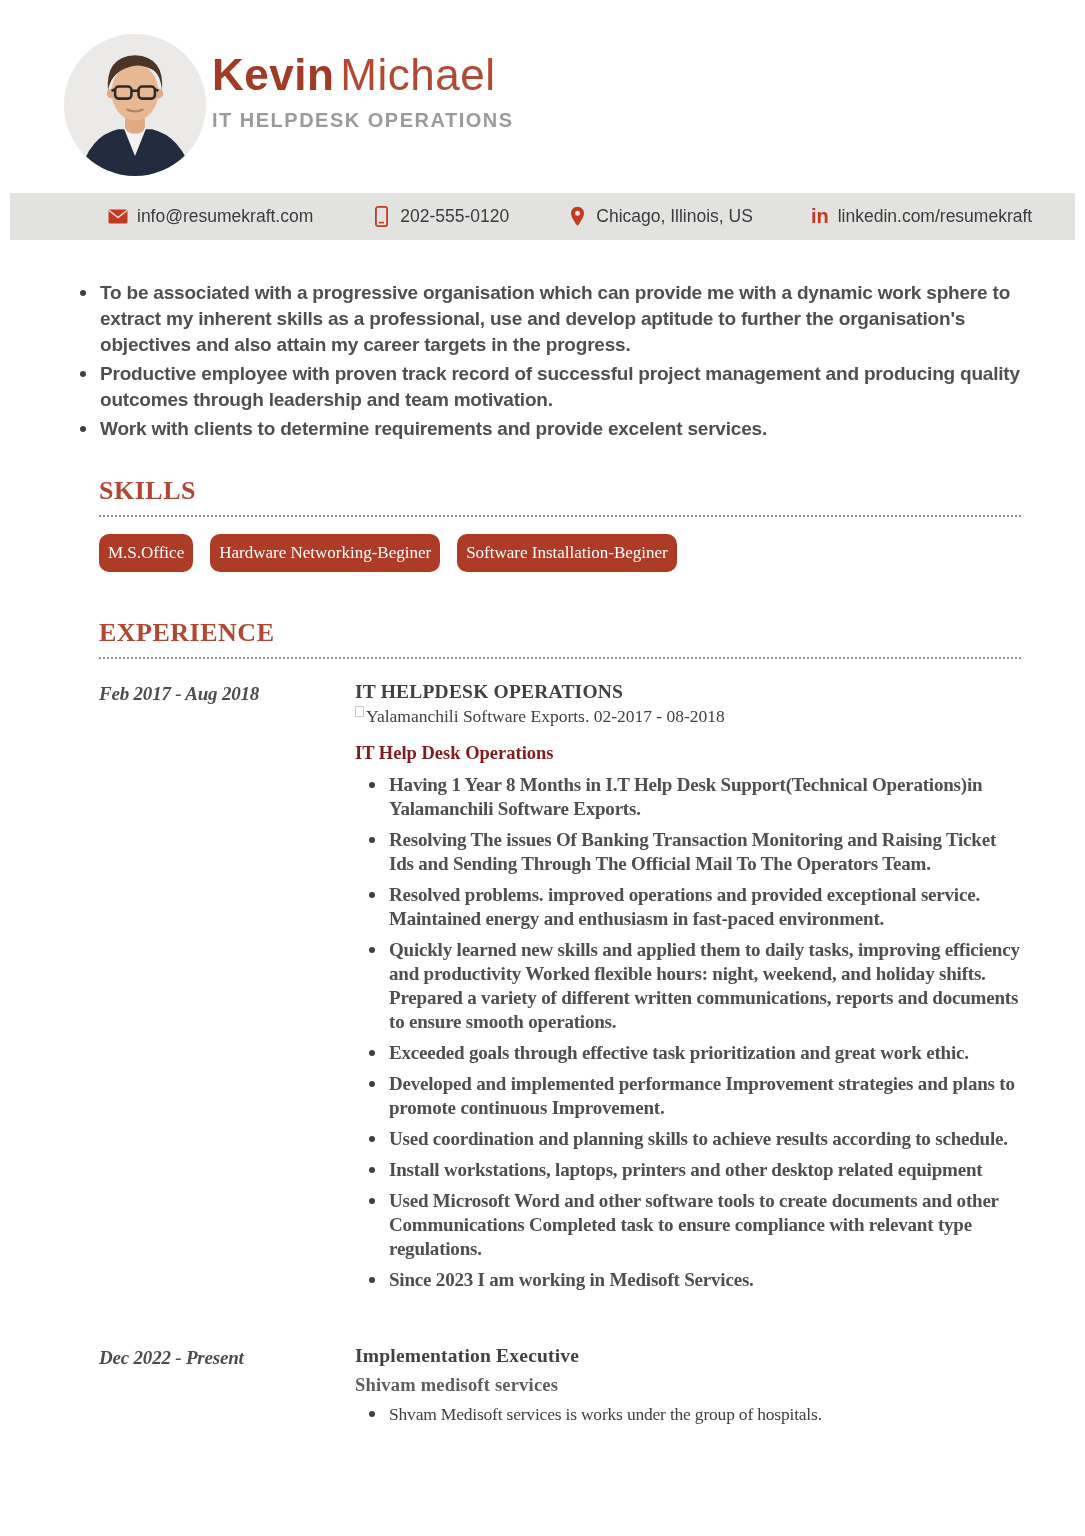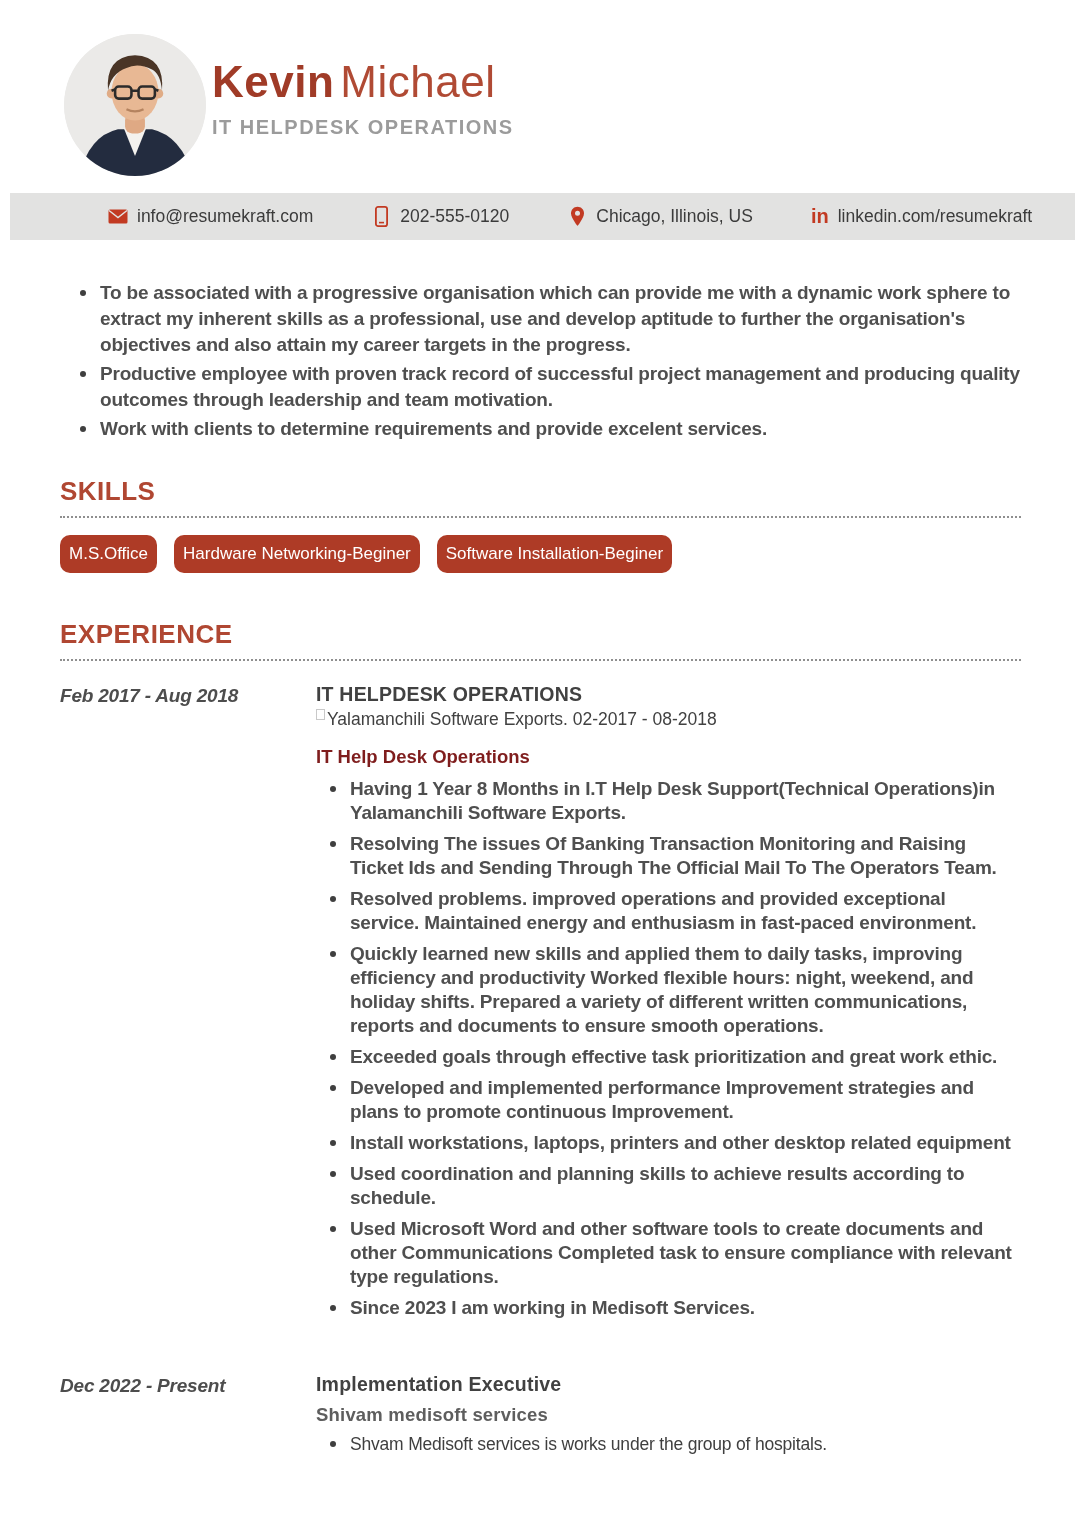--- a/index.html
+++ b/index.html
@@ -14,21 +14,21 @@
   .page { width: 1085px; height: 1536px; background: #fff; }
 
   
   .header { position: relative; height: 193px; }
   .avatar {
     position: absolute; left: 64px; top: 34px;
     width: 142px; height: 142px; border-radius: 50%;
     overflow: hidden; background: #ebeae8;
   }
   .avatar svg { display: block; width: 100%; height: 100%; }
-  .name-block { position: absolute; left: 212px; top: 58px; }
+  .name-block { position: absolute; left: 212px; top: 51px; }
   .name { font-size: 44px; line-height: 48px; letter-spacing: 0.5px; }
   .name .first { color: #a03b27; font-weight: 700; }
   .name .last { color: #b04a34; font-weight: 400; margin-left: 6px; }
   .job-title {
     margin-top: 10px; font-size: 20px; font-weight: 700;
     letter-spacing: 1.5px; color: #9b9b9b;
   }
 
   
   .contact-bar {
@@ -48,21 +48,21 @@
     position: relative; padding-left: 34px;
     font-size: 19px; line-height: 26px; font-weight: 700;
     color: #4f4f4f; letter-spacing: -0.2px; margin-bottom: 3px;
   }
   ul.dotlist li::before {
     content: ""; position: absolute; left: 14px; top: 10px;
     width: 6px; height: 6px; border-radius: 50%; background: #3f3f3f;
   }
 
   
-  .section { margin: 0 64px 0 60px; }
+  .section { margin: 0 64px 0 99px; font-family: Liberation Serif, serif; }
   .section-title {
     font-size: 26px; font-weight: 700; letter-spacing: 0.5px;
     color: #b04732;
     padding-bottom: 9px;
     border-bottom: 2px dotted #8f8f8f;
   }
   .skills-section { margin-top: 34px; }
   .experience-section { margin-top: 46px; }
 
   
@@ -201,22 +201,22 @@
         <div class="entry-subheading">IT Help Desk Operations</div>
         <div class="entry-bullets">
           <ul class="dotlist exp">
 
           <li>Having 1 Year 8 Months in I.T Help Desk Support(Technical Operations)in Yalamanchili Software Exports.</li>
               <li>Resolving The issues Of Banking Transaction Monitoring and Raising Ticket Ids and Sending Through The Official Mail To The Operators Team.</li>
               <li>Resolved problems. improved operations and provided exceptional service. Maintained energy and enthusiasm in fast-paced environment.</li>
               <li>Quickly learned new skills and applied them to daily tasks, improving efficiency and productivity Worked flexible hours: night, weekend, and holiday shifts. Prepared a variety of different written communications, reports and documents to ensure smooth operations.</li>
               <li>Exceeded goals through effective task prioritization and great work ethic.</li>
               <li>Developed and implemented performance Improvement strategies and plans to promote continuous Improvement.</li>
+              <li>Used coordination and planning skills to achieve results according to schedule.</li>
               <li>Install workstations, laptops, printers and other desktop related equipment</li>
-              <li>Used coordination and planning skills to achieve results according to schedule.</li>
               <li>Used Microsoft Word and other software tools to create documents and other Communications Completed task to ensure compliance with relevant type regulations.</li>
               <li>Since 2023 I am working in Medisoft Services.</li>
             </ul>
         </div>
       </div>
     </div>
 
     <div class="entry entry2">
       <div class="entry-date">Dec 2022 - Present</div>
       <div class="entry-body">

